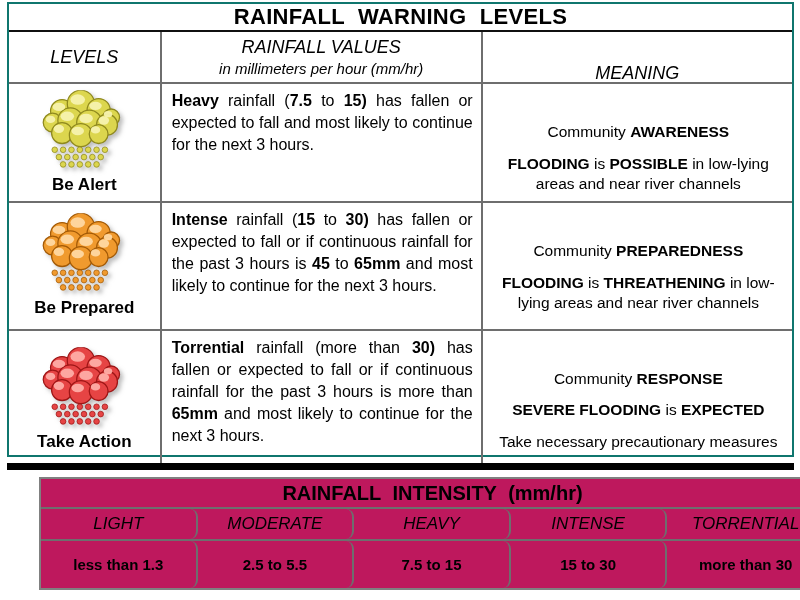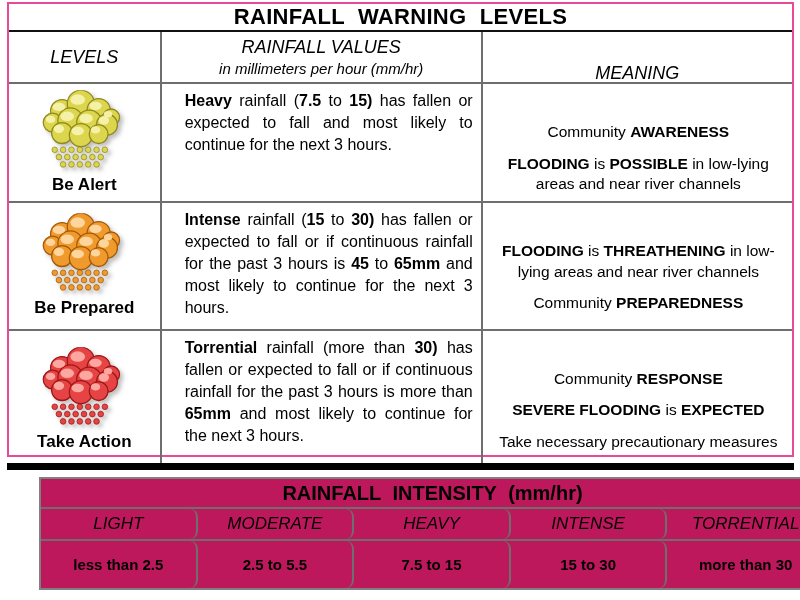--- a/index.html
+++ b/index.html
@@ -7,21 +7,21 @@
   body {
     width:800px; height:600px; position:relative;
     background:#ffffff; color:#000;
     font-family:"Liberation Sans", sans-serif;
     overflow:hidden;
   }
 
   
   .t1 {
     position:absolute; left:7px; top:2px; width:787px; height:455px;
-    border:2px solid #ec4899; background:#fff;
+    border:2px solid #0f766e; background:#fff;
     display:flex; flex-direction:column;
   }
   .t1-title {
     height:34px; border-bottom:2px solid #101010;
     display:flex; align-items:center; justify-content:center;
     font-weight:bold; font-size:22px; word-spacing:7px; letter-spacing:.3px;
   }
   .t1-head {
     height:52px; border-bottom:2px solid #6e6e6e;
     display:flex; font-style:italic; font-size:18px;
@@ -34,21 +34,21 @@
   .c-values  { width:41%;   border-right:2px solid #6e6e6e; }
   .c-meaning { width:39.5%;margin-top:32px; }
   .head-cell { display:flex; flex-direction:column; align-items:center; justify-content:center; text-align:center;font-style:italic; }
   .hv1 { font-size:18px;text-align:center; }
   .hv2 { font-size:15px; margin-top:2px; }
 
   .level-cell { display:flex; flex-direction:column; align-items:center; justify-content:center; }
   .level-label { font-weight:bold; font-size:17px; margin-top:1px; }
 
   .value-cell {
-    padding:6px 8px 4px 23px; font-size:16px; line-height:1.38;
+    padding:6px 8px 4px 10px; font-size:16px; line-height:1.38;
     text-align:justify;
   }
   .meaning-cell { padding:6px 8px 4px 10px; font-size:15.5px; line-height:1.33;text-align:center; }
   .meaning-cell p { margin:0 0 11px 0; }
 
   
   .cloud { filter: drop-shadow(3px 3px 2px rgba(125,125,125,.5)); }
 
   
   .divider { position:absolute; left:7px; top:463px; width:787px; height:7px; background:#000; }
@@ -151,22 +151,22 @@
 
   <div class="t1-row r2">
     <div class="c-levels level-cell">
       <svg class="cloud" width="92" height="84" viewBox="0 0 88 80" xmlns="http://www.w3.org/2000/svg" xmlns:xlink="http://www.w3.org/1999/xlink" style="--light: #ffd9a2; --mid: #f09a2e; --dark: #a35a06;">
         <use href="#cloud-shape" xlink:href="#cloud-shape"></use>
       </svg>
       <div class="level-label">Be Prepared</div>
     </div>
     <div class="c-values value-cell"><b>Intense</b> rainfall (<b>15</b> to <b>30)</b> has fallen or expected to fall or if continuous rainfall for the past 3 hours is <b>45</b> to <b>65mm</b> and most likely to continue for the next 3 hours.</div>
     <div class="c-meaning meaning-cell">
+      <p>Community <b>PREPAREDNESS</b></p>
       <p><b>FLOODING</b> is <b>THREATHENING</b> in low-lying areas and near river channels</p>
-      <p>Community <b>PREPAREDNESS</b></p>
     </div>
   </div>
 
   <div class="t1-row r3">
     <div class="c-levels level-cell">
       <svg class="cloud" width="92" height="84" viewBox="0 0 88 80" xmlns="http://www.w3.org/2000/svg" xmlns:xlink="http://www.w3.org/1999/xlink" style="--light: #ffada6; --mid: #e64444; --dark: #9e1616;">
         <use href="#cloud-shape" xlink:href="#cloud-shape"></use>
       </svg>
       <div class="level-label">Take Action</div>
     </div>
@@ -184,19 +184,19 @@
 <section class="t2">
   <div class="t2-title">RAINFALL INTENSITY (mm/hr)</div>
   <div class="t2-head">
     <div class="t2-cell">LIGHT</div>
     <div class="t2-cell">MODERATE</div>
     <div class="t2-cell">HEAVY</div>
     <div class="t2-cell">INTENSE</div>
     <div class="t2-cell">TORRENTIAL</div>
   </div>
   <div class="t2-vals">
-    <div class="t2-cell">less than 2.5</div>
+    <div class="t2-cell">less than 1.3</div>
     <div class="t2-cell">2.5 to 5.5</div>
     <div class="t2-cell">7.5 to 15</div>
     <div class="t2-cell">15 to 30</div>
     <div class="t2-cell">more than 30</div>
   </div>
 </section>
 
 </body></html>

